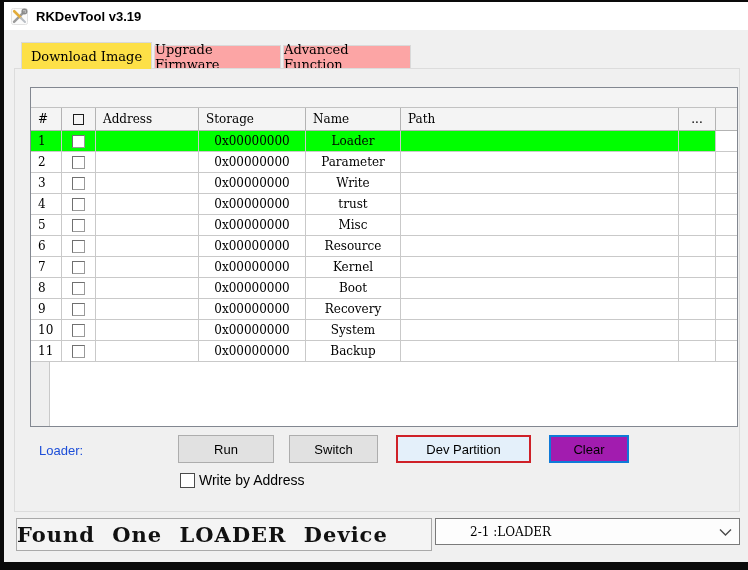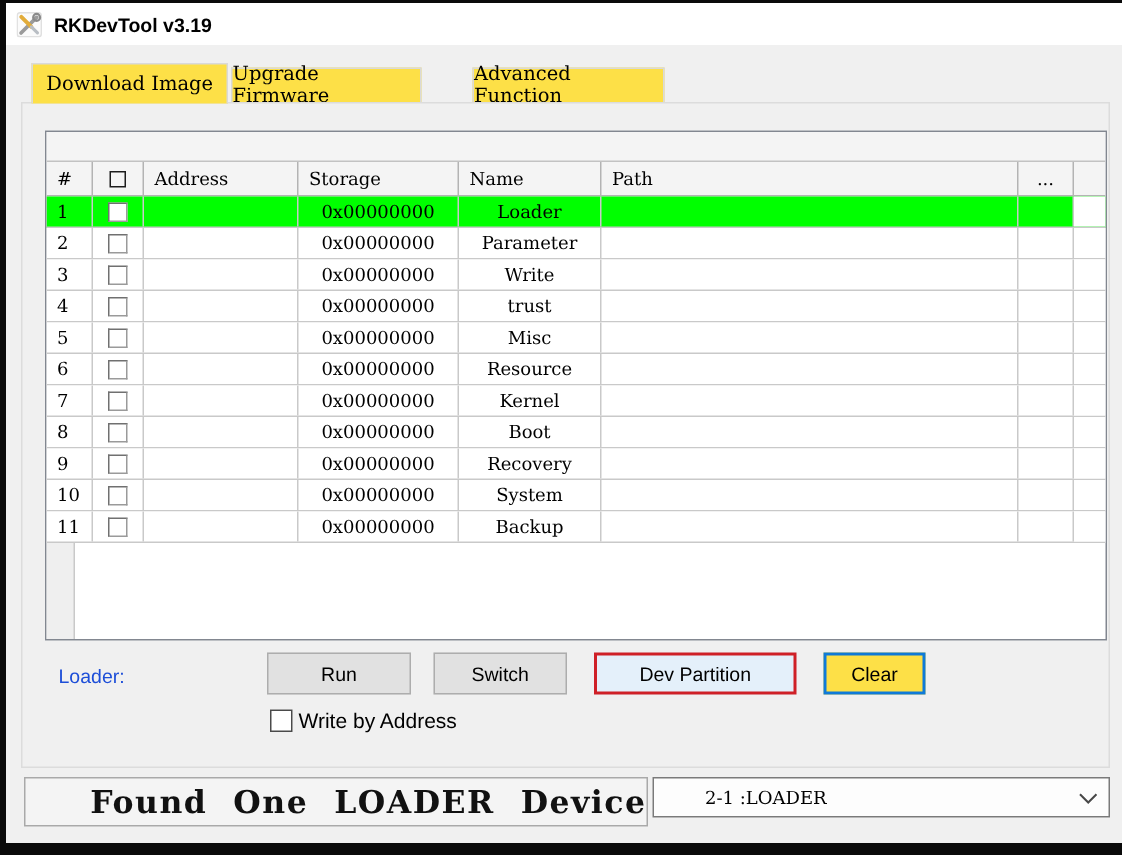--- a/index.html
+++ b/index.html
@@ -11,28 +11,28 @@
             background:#f0f0f0; }
 
   
   .titlebar { position:absolute; left:0; top:0; width:100%; height:28px;
               background:#ffffff; display:flex; align-items:center;font-weight:bold; }
   .titleicon { width:17px; height:17px; margin-left:7px; }
   .titletext { margin-left:8px; font-size:13px; color:#000; }
 
   
   .tabstrip { position:absolute; left:0; top:40px; width:100%; height:29px; }
-  .tab { position:absolute; top:3px; height:23px; background:#fde047;
+  .tab { position:absolute; top:3px; height:23px; background:#fca5a5;
          border:1px solid #d9d9d9; border-bottom:none;
          font-family:"DejaVu Serif", serif; font-size:13px; color:#000;
          display:flex; align-items:center; justify-content:center; }
   .tab.active { top:0; height:27px; background:#fde047; z-index:3; }
   .tab1 { left:17px;  width:131px; }
   .tab2 { left:150px; width:127px; }
-  .tab3 { left:279px; width:128px;margin-left:32px; }
+  .tab3 { left:279px; width:128px; }
 
   
   .tabpage { position:absolute; left:10px; top:66px; width:726px; height:444px;
              background:#f0f0f0; border:1px solid #dcdcdc; z-index:1; }
 
   
   .listctrl { position:absolute; left:15px; top:18px; width:708px; height:340px;
               background:#ffffff; border:1px solid #828790;
               font-family:"DejaVu Serif", serif; font-size:12px; color:#000;
               display:flex; flex-direction:column; overflow:hidden; }
@@ -62,32 +62,32 @@
 
   
   .loaderlbl { position:absolute; left:24px; top:374px; font-size:13px; color:#1d4ed8; }
   .btn { position:absolute; top:366px; height:28px; background:#e1e1e1;
          border:1px solid #adadad; font-size:13px; color:#000; text-align:center;
          display:flex; align-items:center; justify-content:center; cursor:default; }
   .btn-run    { left:163px; width:96px; }
   .btn-switch { left:274px; width:89px; }
   .btn-dev    { left:381px; width:135px; background:#e4f0fa;
                 border:2px solid var(--annotation,#cf2027); }
-  .btn-clear  { left:534px; width:68px; background:#fde047;
+  .btn-clear  { left:534px; width:80px; background:#a21caf;
                 border:2px solid var(--focus,#0f7ad8); }
 
   
   .wba { position:absolute; left:165px; top:403px; display:flex; align-items:center; }
   .wba-box { width:15px; height:15px; background:#ffffff; border:1px solid #4a4a4a; }
   .wba-lbl { margin-left:4px; font-size:14px; color:#000; }
 
   
   .statusbox { position:absolute; left:12px; top:516px; width:416px; height:33px;
                background:#f4f4f4; border:1px solid #a9a9a9;
-               display:flex; align-items:center; justify-content:flex-end; }
+               display:flex; align-items:center; justify-content:flex-start; }
   .statustext { font-family:"DejaVu Serif", serif; font-weight:bold; font-size:21px;
                 letter-spacing:1px; word-spacing:9px; color:#111; white-space:nowrap; }
 
   .combo { position:absolute; left:431px; top:516px; width:305px; height:27px;
            background:#fdfdfd; border:1px solid #7a7a7a;
            display:flex; align-items:center;padding-left:28px; }
   .combo-text { font-family:"DejaVu Serif", serif; font-size:12px; color:#000;
                 padding-left:6px; }
   .combo-arrow { position:absolute; right:7px; top:9px; }
 </style>

